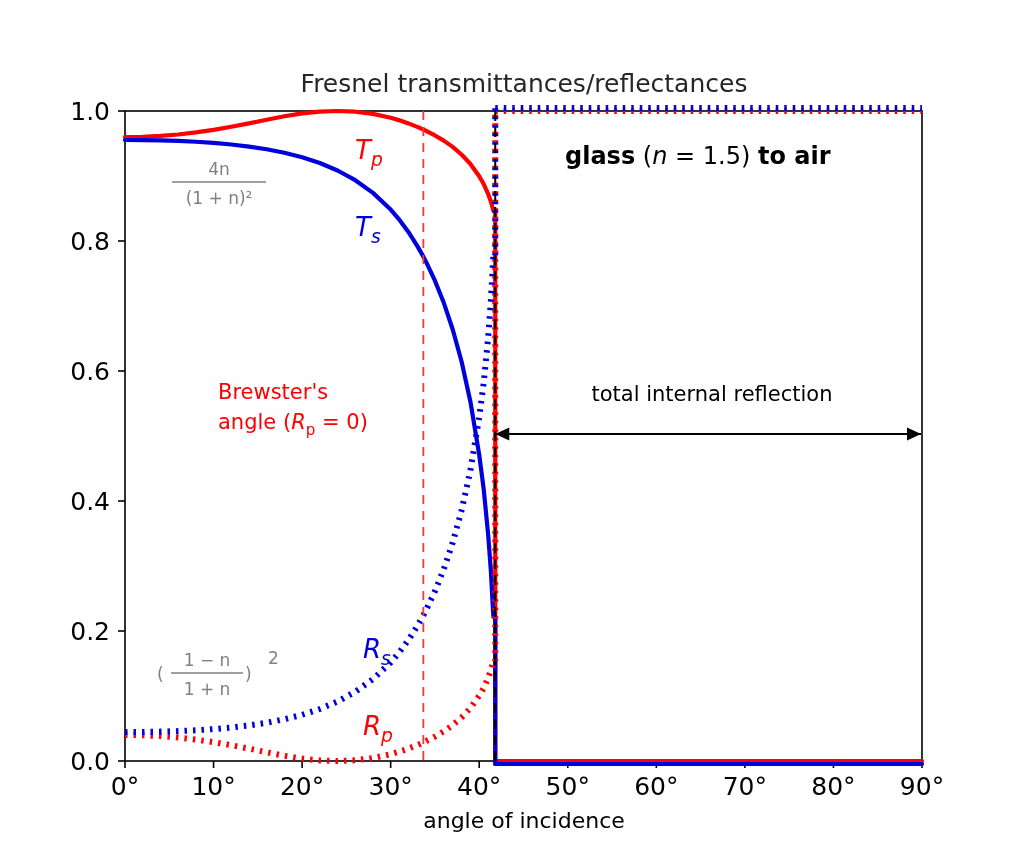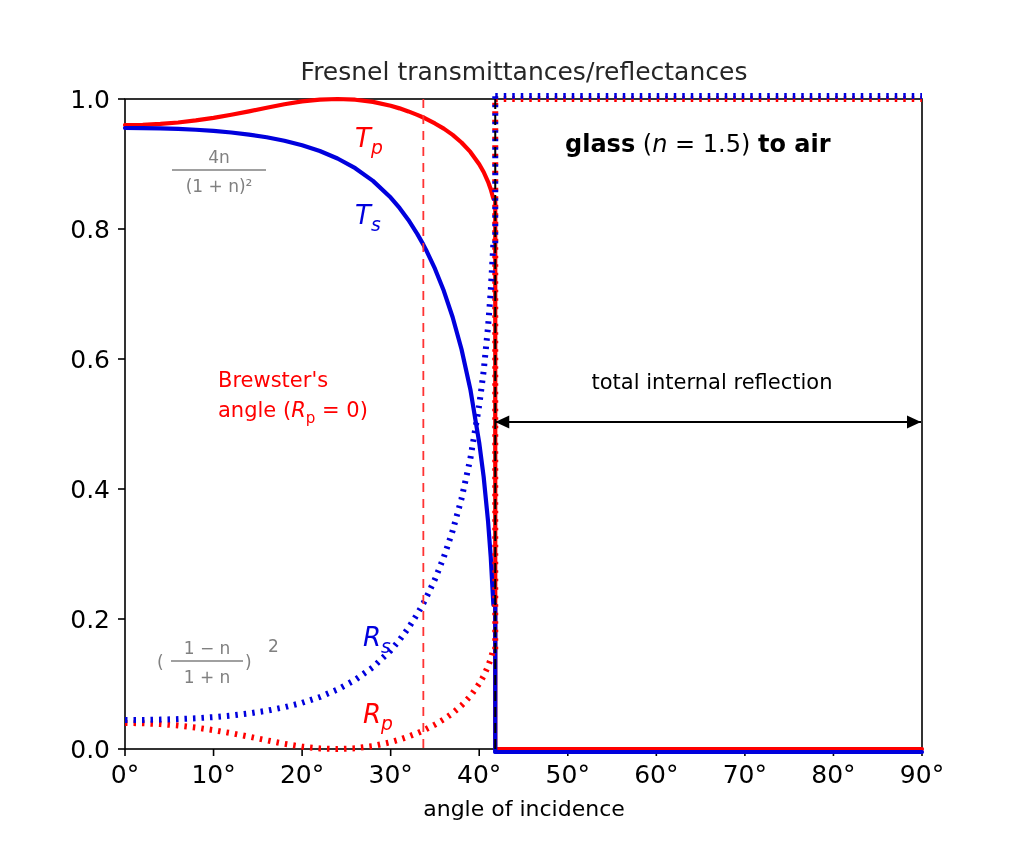--- a/index.html
+++ b/index.html
@@ -10,21 +10,21 @@
   body {
     width: 1024px;
     height: 853px;
     font-family: "DejaVu Sans", sans-serif;
     color: #000000;
     overflow: hidden;
     position: relative;
   }
   #figure {
     position: absolute;
-    left: 0; top: 0;
+    left: 0; top: 12px;
     width: 1024px;
     height: 718px;
   }
   svg { display: block; }
   .title-text {
     font-family: "DejaVu Sans", sans-serif;
     font-size: 25px;
     fill: #262626;
   }
   .tick-text {

